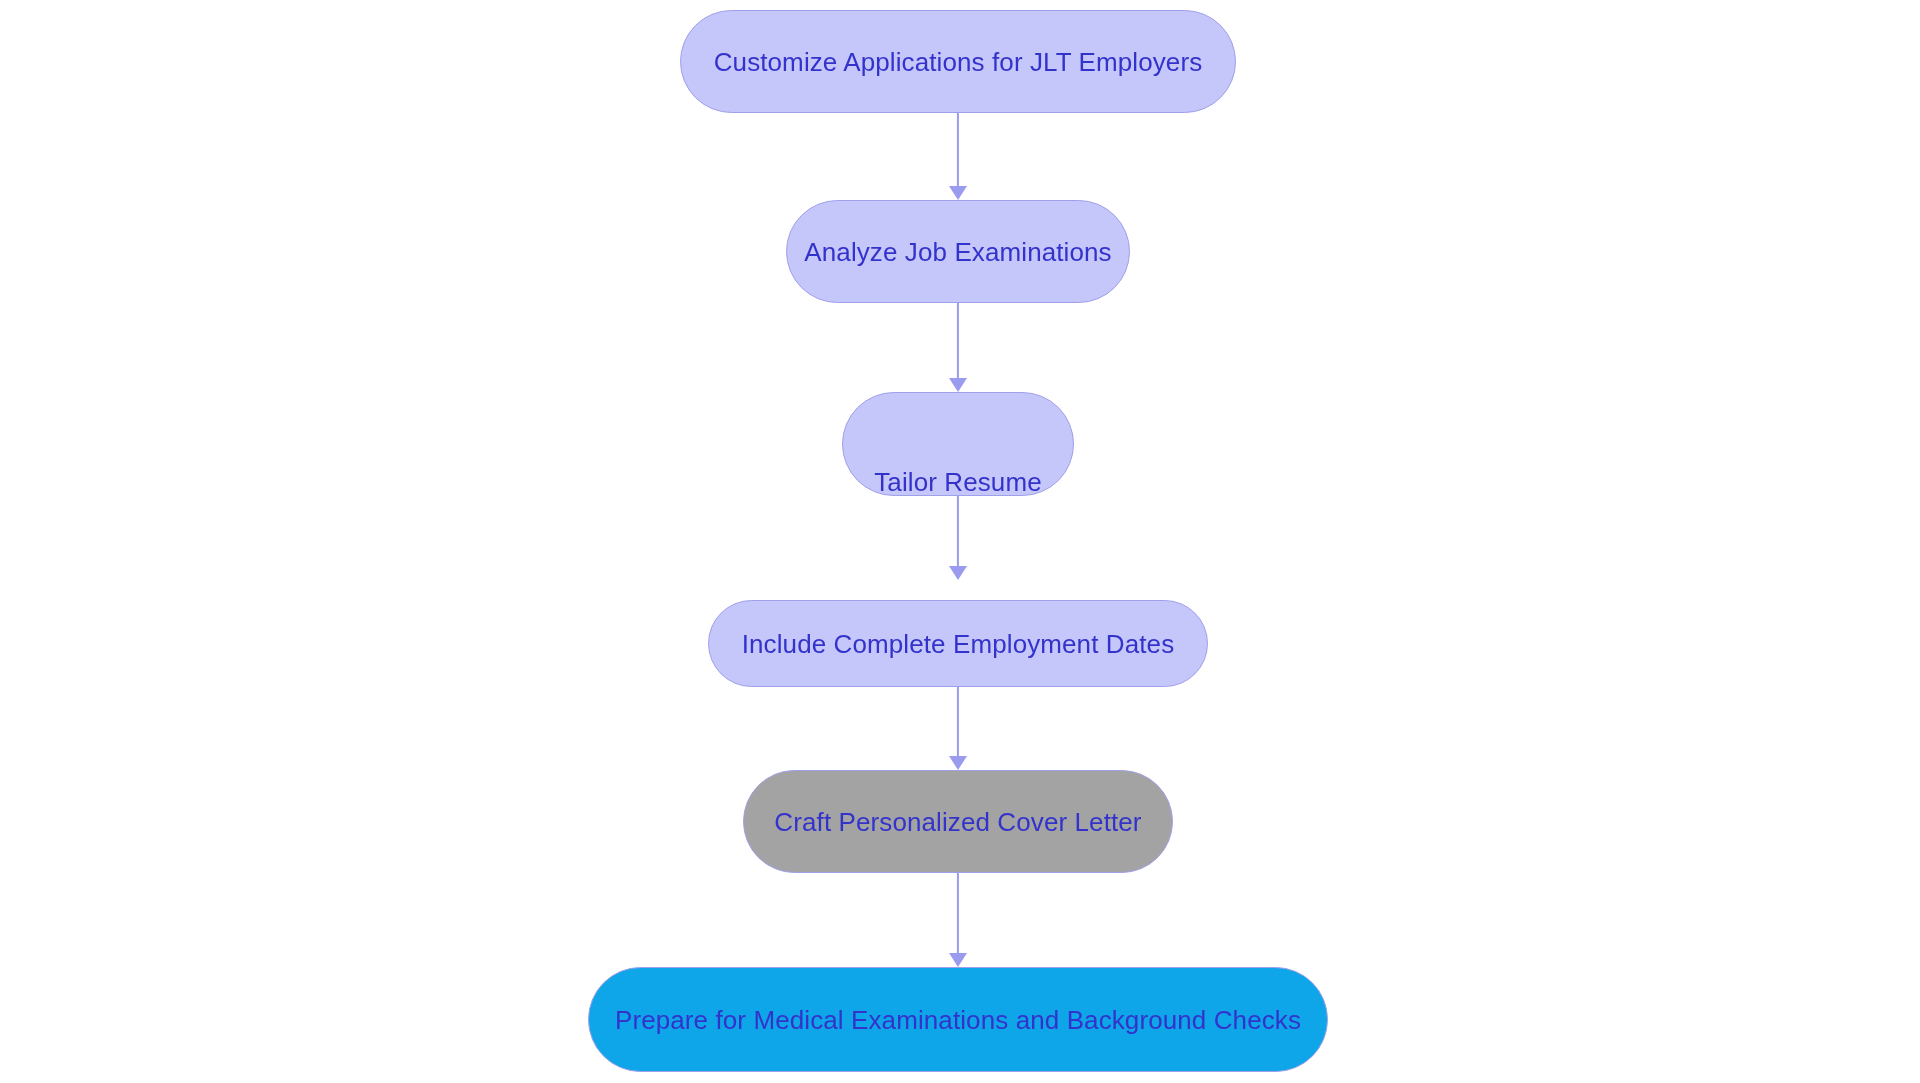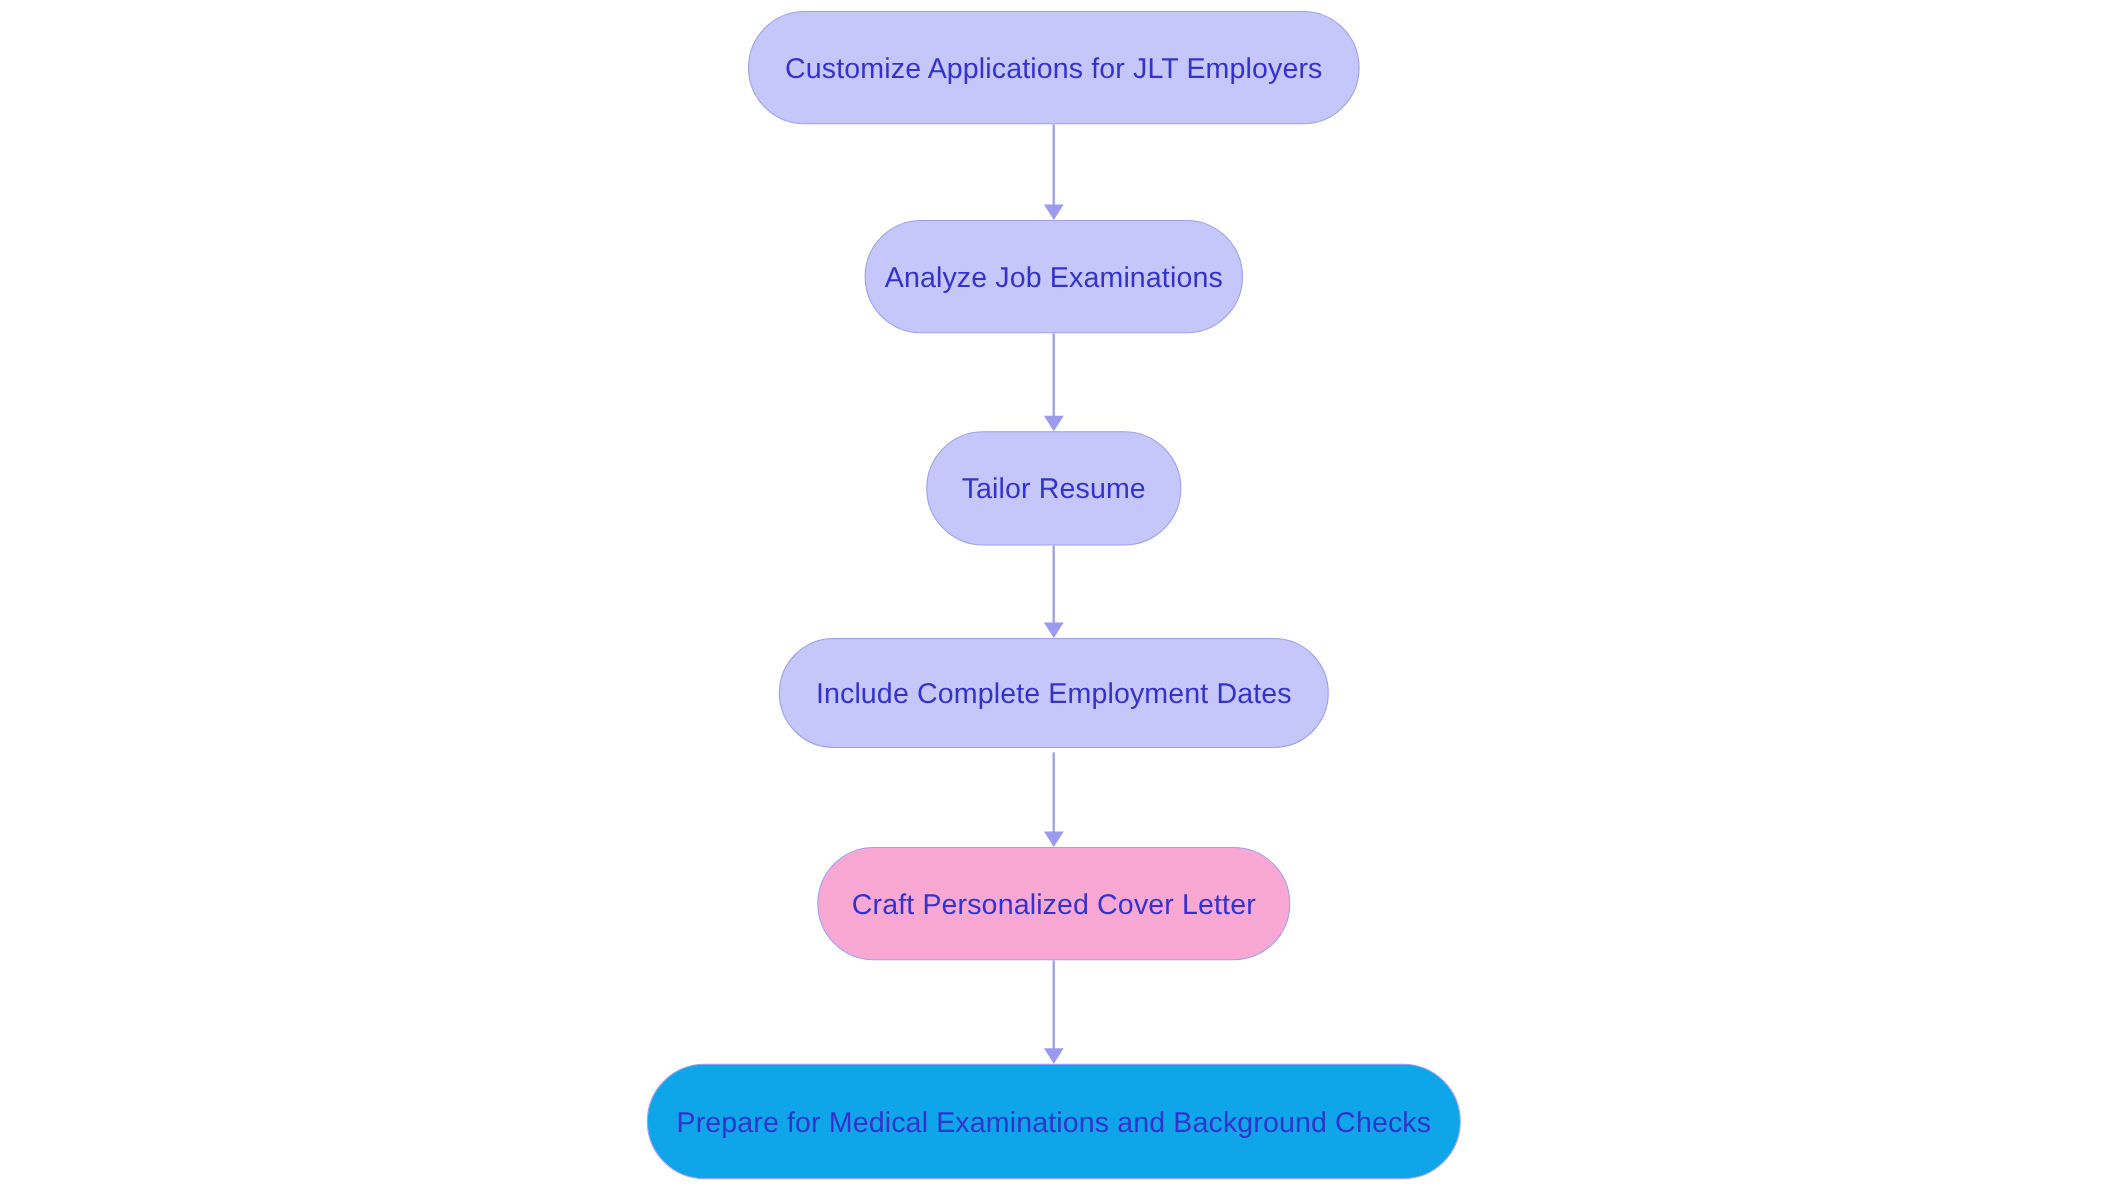--- a/index.html
+++ b/index.html
@@ -97,25 +97,25 @@
     <div class="flow-edge" style="left: 958px; top: 873px; width: 20px; height: 94px;">
       <div class="edge-line" style="height: 81px; background: rgb(154, 155, 239);"></div>
       <div class="edge-arrowhead" style="border-top-color: rgb(154, 155, 239);"></div>
     </div>
     <div class="flow-node" style="left: 958px; top: 10px; width: 556px; height: 103px; background: rgb(197, 198, 249); border-color: rgb(159, 160, 234);">
       <span class="flow-node-label" style="color: rgb(51, 51, 204);">Customize Applications for JLT Employers</span>
     </div>
     <div class="flow-node" style="left: 958px; top: 200px; width: 344px; height: 103px; background: rgb(197, 198, 249); border-color: rgb(159, 160, 234);">
       <span class="flow-node-label" style="color: rgb(51, 51, 204);">Analyze Job Examinations</span>
     </div>
-    <div class="flow-node" style="left: 958px; top: 392px; width: 232px; height: 104px; background: rgb(197, 198, 249); border-color: rgb(159, 160, 234);">
+    <div class="flow-node" style="left: 958px; top: 392px; width: 232px; height: 104px; background: rgb(197, 198, 249); border-color: rgb(159, 160, 234); align-items: flex-end;">
       <span class="flow-node-label" style="color: rgb(51, 51, 204);">Tailor Resume</span>
     </div>
-    <div class="flow-node" style="left: 958px; top: 580px; width: 500px; height: 100px; background: rgb(197, 198, 249); border-color: rgb(159, 160, 234);">
+    <div class="flow-node" style="left: 958px; top: 600px; width: 500px; height: 87px; background: rgb(197, 198, 249); border-color: rgb(159, 160, 234);">
       <span class="flow-node-label" style="color: rgb(51, 51, 204);">Include Complete Employment Dates</span>
     </div>
-    <div class="flow-node" style="left: 958px; top: 770px; width: 430px; height: 103px; background: #f9a8d4; border-color: rgb(159, 160, 234);">
+    <div class="flow-node" style="left: 958px; top: 770px; width: 430px; height: 103px; background: #a3a3a3; border-color: rgb(159, 160, 234);">
       <span class="flow-node-label" style="color: rgb(51, 51, 204);">Craft Personalized Cover Letter</span>
     </div>
     <div class="flow-node" style="left: 958px; top: 967px; width: 740px; height: 105px; background: #0ea5e9; border-color: rgb(159, 160, 234);">
       <span class="flow-node-label" style="color: rgb(51, 51, 204);">Prepare for Medical Examinations and Background Checks</span>
     </div>
   </div>
 
 </body></html>

